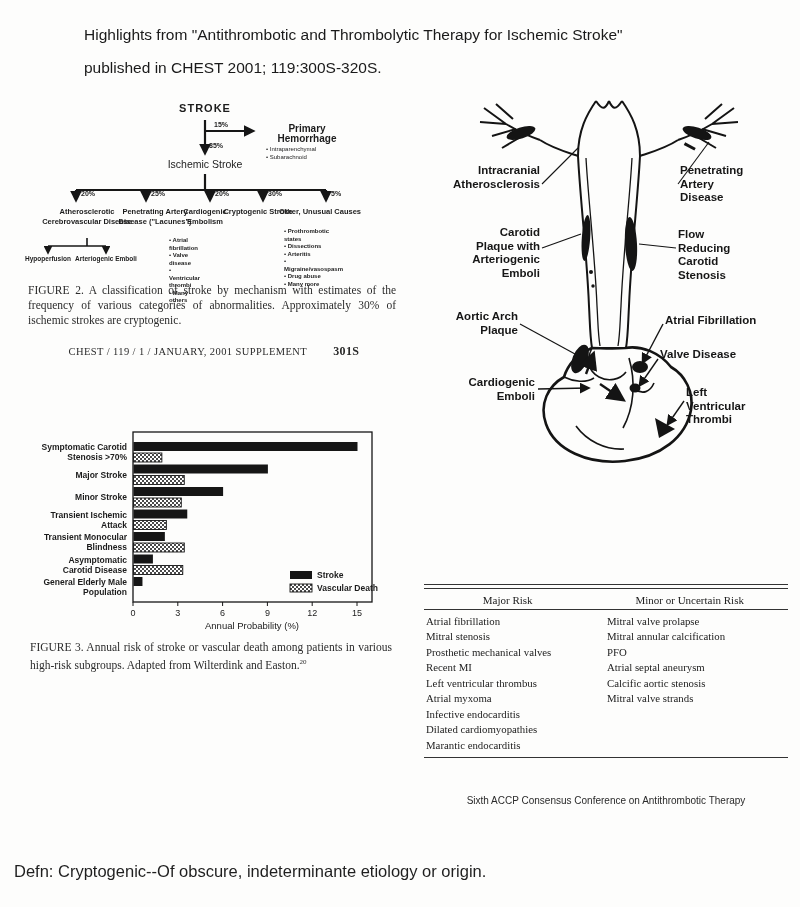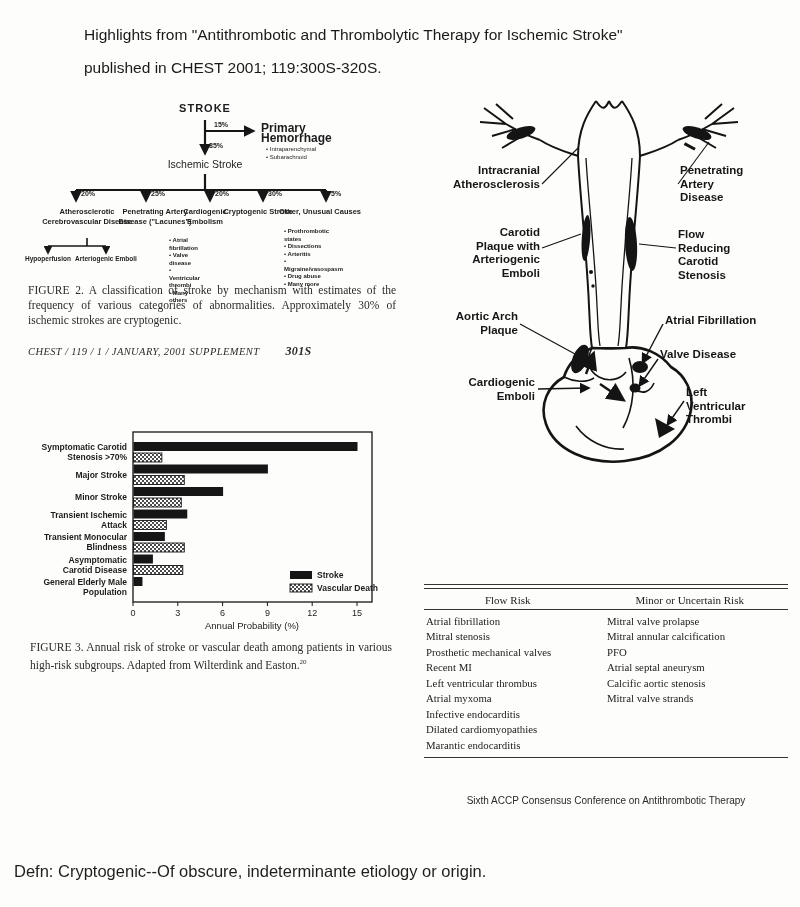--- a/index.html
+++ b/index.html
@@ -13,36 +13,36 @@
   
   #flowchart{left:28px;top:100px;width:385px;height:188px;}
   #fc-arrow-svg{position:absolute;left:0;top:0;width:385px;height:188px;}
   .fl{stroke:#161616;stroke-width:2.2;}
   .fl2{stroke:#161616;stroke-width:1.6;}
   #flowchart div{position:absolute;}
   .fc-root{left:137px;top:2px;width:80px;text-align:center;font-weight:bold;
            font-size:11px;letter-spacing:1px;}
   .fc-isch{left:117px;top:58px;width:120px;text-align:center;font-weight:400;font-size:10.5px;}
   .fc-pct{font-size:7px;font-weight:bold;}
-  .fc-hem{left:233px;top:24px;width:92px;text-align:left;font-weight:bold;font-size:12px;line-height:9.5px;}
+  .fc-hem{left:233px;top:24px;width:92px;text-align:center;font-weight:bold;font-size:10px;line-height:9.5px;}
   .fc-hbullets{left:238px;top:46px;font-size:6px;line-height:7.5px;}
   .fc-hbullets div{position:static !important;}
   .fc-hbullets div::before{content:"• ";}
   .fc-blabel{text-align:center;font-weight:600;font-size:7.5px;line-height:9.5px;}
   .fc-bullets{font-size:6px;line-height:7.5px;font-weight:600;}
   .fc-bullets div{position:static !important;}
   .fc-child{text-align:center;font-weight:600;font-size:6.5px;line-height:8px;}
   
   .fig-caption{font-family:"Liberation Serif",serif;font-size:11.5px;line-height:15px;
                text-align:justify;color:#2b2b2b;}
   #caption-fig2{left:28px;top:283px;width:368px;}
   #caption-fig1{left:432px;top:474px;width:352px;}
   #caption-fig3{left:30px;top:640px;width:362px;}
-  .journal-line{left:28px;top:344px;width:372px;
-                font-family:"Liberation Serif",serif;font-size:10.5px;letter-spacing:.4px;color:#2b2b2b;font-style:italic;}
+  .journal-line{left:28px;top:344px;width:372px;text-align:center;
+                font-family:"Liberation Serif",serif;font-size:10.5px;letter-spacing:.4px;color:#2b2b2b;}
   .journal-line .pageno{font-weight:bold;font-size:12px;margin-left:26px;}
   
   #anatomy{left:428px;top:96px;width:362px;height:372px;}
   #anatomy-svg{position:absolute;left:0;top:0;width:362px;height:372px;}
   .anat-label{position:absolute;font-weight:bold;font-size:11.5px;line-height:13.5px;
               white-space:pre-line;color:#161616;}
   .a-right{text-align:right;}
   .a-left{text-align:left;}
   
   #barchart{left:28px;top:430px;width:380px;height:202px;}
@@ -271,21 +271,21 @@
         <text x="289" y="161" class="cat-label">Vascular Death</text>
       </svg>
   </div>
   <div class="abs fig-caption" id="caption-fig3">
     <span>FIGURE 3.  Annual risk of stroke or vascular death among patients in various high-risk subgroups. Adapted from Wilterdink and Easton.</span><sup>20</sup>
   </div>
 
   <div class="abs" id="ctable">
     <div class="t-doublerule"></div>
     <div class="t-head">
-      <div class="t-h1">Flow Risk</div>
+      <div class="t-h1">Major Risk</div>
       <div class="t-h2">Minor or Uncertain Risk</div>
     </div>
     <div class="t-singlerule"></div>
     <div id="table-rows">
         <div class="t-row">
           <div class="t-c1">Atrial fibrillation</div>
           <div class="t-c2">Mitral valve prolapse</div>
         </div>
         <div class="t-row">
           <div class="t-c1">Mitral stenosis</div>

